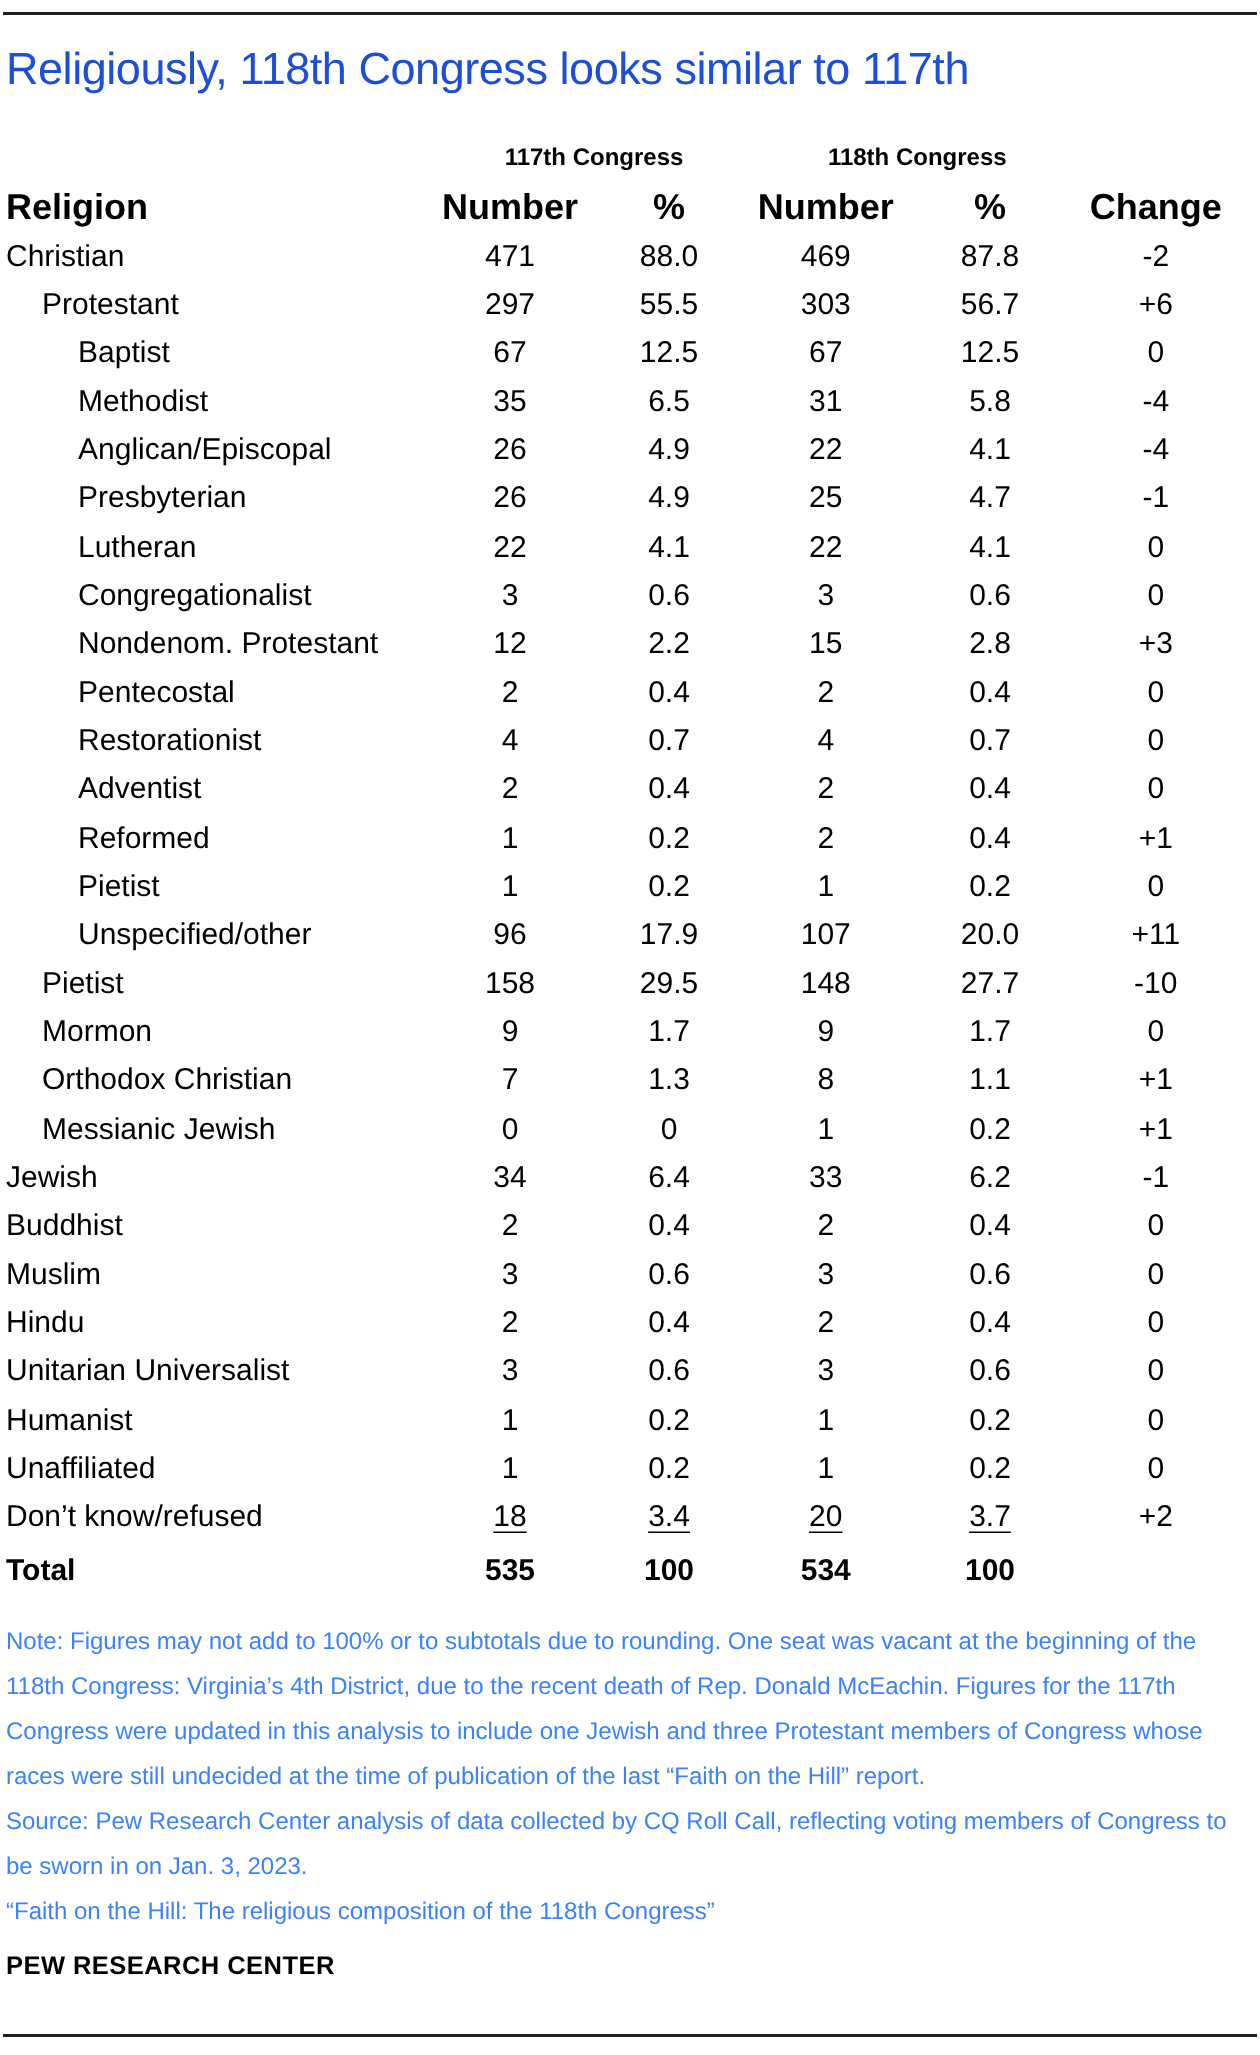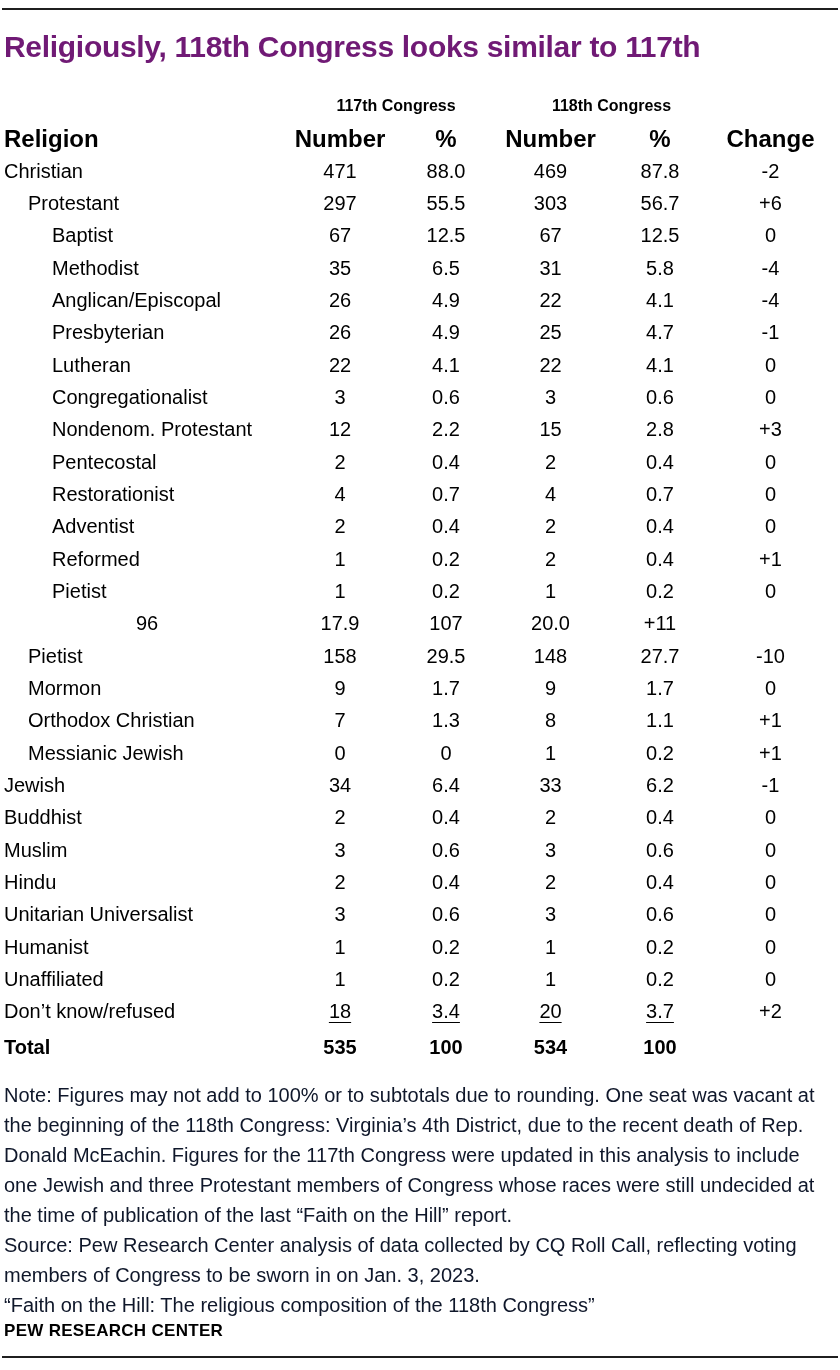--- a/index.html
+++ b/index.html
@@ -18,49 +18,50 @@
     border-top:2px solid #1f1f1f;
   }
   .rule-bottom {
     position:absolute; top:1356px; left:2px; right:2px;
     border-top:2px solid #1f1f1f;
   }
   h1.title {
     margin-top:28px;
     font-size:30px;
     line-height:38px;
-    font-weight:bold;
+    font-weight:normal;
     letter-spacing:-0.3px;
-    color:#701a75;
+    color:#1d4ed8;
   }
   .grid {
     display:grid;
     grid-template-columns:286px 100px 112px 97px 122px 99px;
     align-items:center;
   }
   .group-header-row { margin-top:24px; height:32px; font-weight:bold; font-size:16px; }
   .group-117 { grid-column:2 / span 2; text-align:center; }
   .group-118 { grid-column:4 / span 2; text-align:center; }
   .header-row { height:33px; font-weight:bold; font-size:24px; }
   .header-row .hc { text-align:center; }
   .header-row .hl { text-align:left; }
   .row { height:32.33px; font-size:20px; }
   .row .c-label { text-align:left; white-space:nowrap; }
   .row .num { text-align:center; }
   .row.total-row { height:38px; font-weight:bold; padding-top:2px; }
   .u { text-decoration:underline; text-underline-offset:4px; text-decoration-thickness:1px; }
   .notes {
     margin-top:14px;
-    font-size:20px;
+    font-size:16px;
     line-height:30px;
-    color:#0f172a;
+    color:#3b82f6;
     width:834px;
   }
   .notes p { margin:0; }
   .brand {
+    margin-top:10px;
     font-size:17px;
     line-height:22px;
     font-weight:bold;
     letter-spacing:0.3px;
     color:#000000;
   }
 </style>
 </head>
 <body>
 
@@ -205,20 +206,21 @@
     <div class="grid row">
       <div class="c-label" style="padding-left: 48px;">Pietist</div>
       <div class="num c-n1">1</div>
       <div class="num c-p1">0.2</div>
       <div class="num c-n2">1</div>
       <div class="num c-p2">0.2</div>
       <div class="num c-ch">0</div>
     </div>
 
     <div class="grid row">
+      <div class="c-label" style="padding-left: 48px;">Unspecified/other</div>
       <div class="num c-n1">96</div>
       <div class="num c-p1">17.9</div>
       <div class="num c-n2">107</div>
       <div class="num c-p2">20.0</div>
       <div class="num c-ch">+11</div>
     </div>
 
     <div class="grid row">
       <div class="c-label" style="padding-left: 24px;">Pietist</div>
       <div class="num c-n1">158</div>

